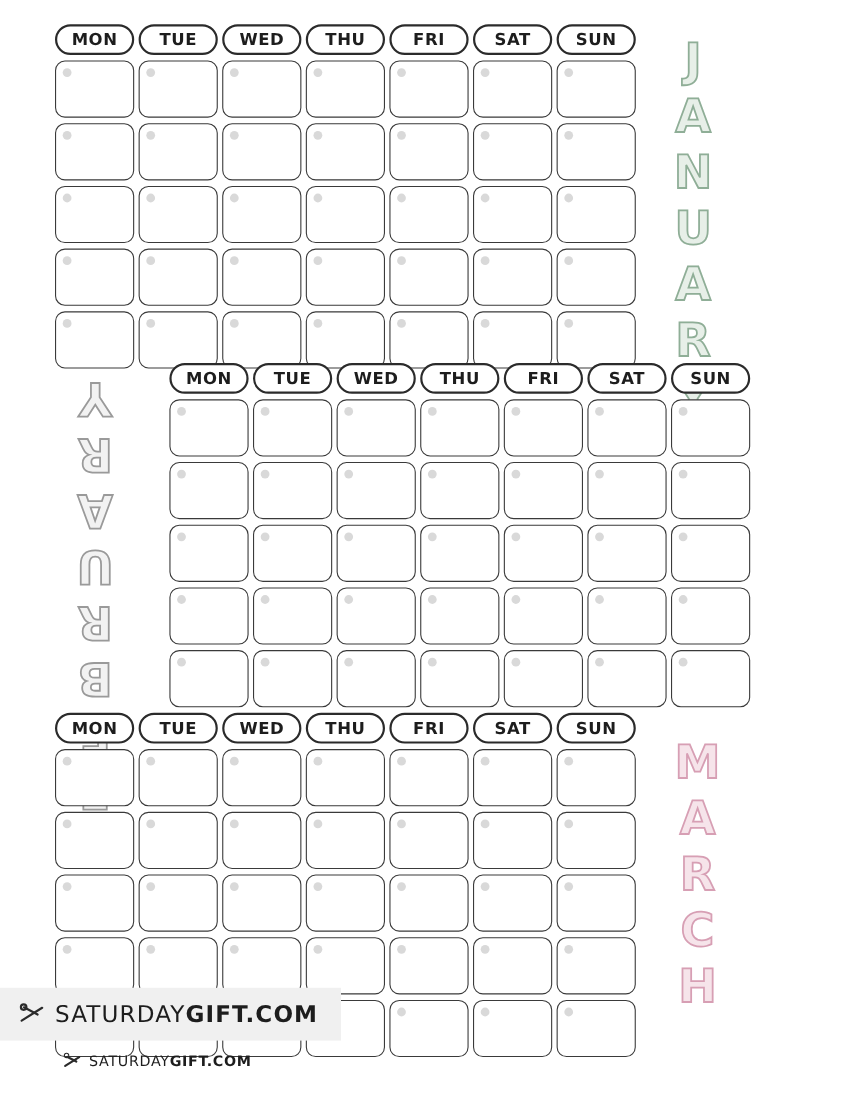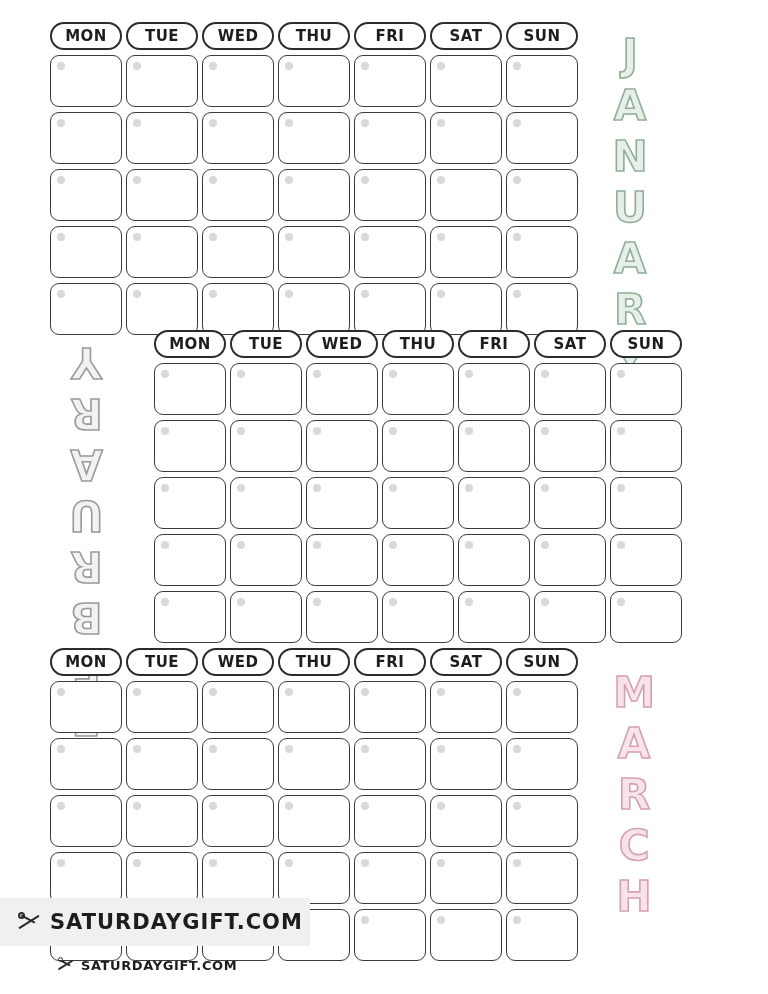--- a/index.html
+++ b/index.html
@@ -143,21 +143,21 @@
     border-radius: 50%;
     top: 1px;
     left: 0px;
   }
   .brand-text {
     font-family: "DejaVu Sans", sans-serif;
     font-size: 21px;
     letter-spacing: 1px;
     color: #1d1d1d;
   }
-  .brand-text b { font-weight: bold; }
+  .brand-text b { font-weight: normal; }
   .brand-text span.light { font-weight: bold; }
 
   .brand-small {
     position: absolute;
     left: 58px;
     top: 957px;
     display: flex;
     align-items: center;
     gap: 7px;
   }

